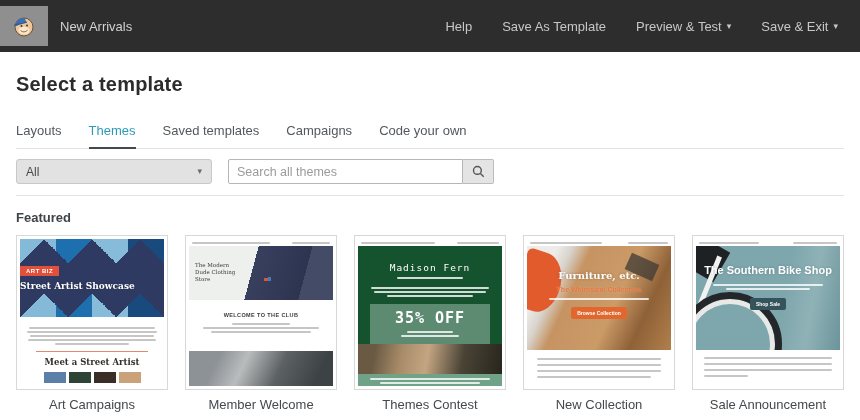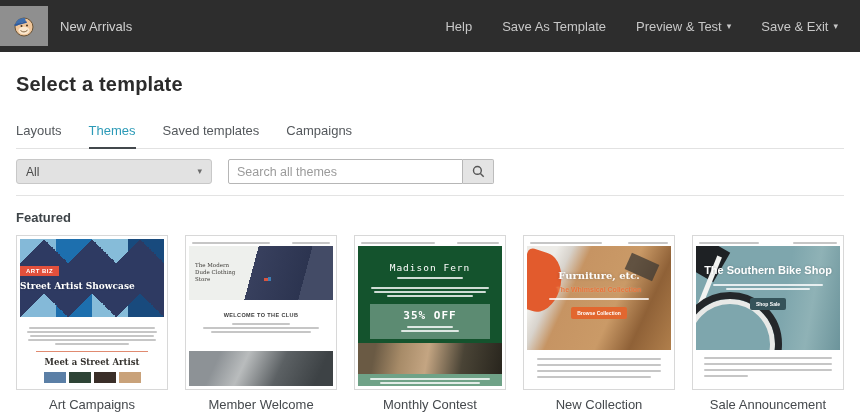--- a/index.html
+++ b/index.html
@@ -65,21 +65,21 @@
   .member-brand { position:absolute; left:6px; top:16px; width:46px; font-family:"DejaVu Serif", serif; font-size:5.5px; line-height:1.25; color:#3c3a36; }
   .member-flower { position:absolute; left:52%; top:58%; width:7px; height:5px;
     background:radial-gradient(circle at 30% 50%, #d9543f 0 2px, rgba(0,0,0,0) 2px), radial-gradient(circle at 75% 40%, #3f7fb5 0 2px, rgba(0,0,0,0) 2px); }
   .member-body { height:51px; padding-top:12px; }
   .member-head { text-align:center; font-size:5.5px; font-weight:bold; letter-spacing:.4px; color:#3a3a3a; margin-bottom:5px; }
   .member-photo2 { flex:1; background:linear-gradient(115deg, #8d9296 20%, #b9bcbd 38%, #5c6164 62%, #3d4245 88%); }
   
   .contest-green { height:101px; background:#14532d; padding-top:16px; }
   .contest-brand { text-align:center; font-family:"DejaVu Sans Mono", monospace; color:#fff; font-size:9.5px; letter-spacing:1px; }
   .contest-offer { width:84%; margin:7px auto 0 auto; background:#5c8b72; padding:5px 4px 5px 4px; }
-  .contest-offer .offer-text { text-align:center; font-family:"DejaVu Sans Mono", monospace; color:#fff; font-size:11px; font-weight:bold; letter-spacing:1px; }
+  .contest-offer .offer-text { text-align:center; font-family:"DejaVu Sans Mono", monospace; color:#fff; font-size:15px; font-weight:bold; letter-spacing:1px; }
   .contest-photo { height:33px; background:linear-gradient(100deg, #6a5a44 12%, #a78b68 30%, #c4a582 48%, #4a4436 72%, #28251d 100%); }
   .contest-footer { flex:1; background:#6fa287; padding-top:2px; }
   
   .furn-photo { height:104px; position:relative; overflow:hidden;
     background:linear-gradient(115deg, #edece8 16%, #d8d3cc 24%, #c69463 34%, #ca9a67 60%, #8f6137 78%, #b07f4c 100%); padding-top:24px; }
   .furn-chair { position:absolute; left:-8px; top:6px; width:42px; height:60px; background:#e25b2d; border-radius:6px 60% 50% 8px; transform:rotate(18deg); }
   .furn-obj { position:absolute; right:14px; top:12px; width:30px; height:18px; background:#3e3a34; transform:rotate(24deg); opacity:.75; }
   .furn-head { position:relative; text-align:center; font-family:"DejaVu Serif", serif; color:#fdfdfc; font-size:10px; font-weight:bold; text-shadow:0 0 3px rgba(0,0,0,.25); }
   .furn-sub { position:relative; text-align:center; color:#e8743c; font-size:7px; font-weight:bold; margin-top:5px; text-shadow:0 0 2px rgba(255,255,255,.3); }
   .furn-tag { position:relative; width:70%; margin:5px auto 0 auto; }
@@ -133,20 +133,21 @@
 </header>
 
 <main class="content">
   <h1 class="page-title">Select a template</h1>
 
   <div class="tabs">
     <span class="tab">Layouts</span>
     <span class="tab active">Themes</span>
     <span class="tab">Saved templates</span>
     <span class="tab">Campaigns</span>
+    <span class="tab">Code your own</span>
   </div>
 
   <div class="filter-row">
     <div class="select-box">
       <span>All</span>
       <span class="caret">▾</span>
     </div>
     <div class="search-wrap">
       <input class="search-input" type="text" placeholder="Search all themes" style="">
       <button class="search-btn">
@@ -227,21 +228,21 @@
             <div class="glw" style="width:40%; margin-top:4px"></div>
             <div class="glw" style="width:52%"></div>
           </div>
         </div>
         <div class="contest-photo"></div>
         <div class="contest-footer">
           <div class="glw" style="width:84%"></div>
           <div class="glw" style="width:70%"></div>
         </div>
       </div>
-      <div class="card-title">Monthly Contest</div>
+      <div class="card-title">Themes Contest</div>
     </article>
 
     <article class="card">
       <div class="thumb">
         <div class="strip">
           <span class="gl" style="width:72px"></span>
             <span class="gl" style="width:40px"></span>
         </div>
         <div class="furn-photo">
           <div class="furn-chair"></div>

